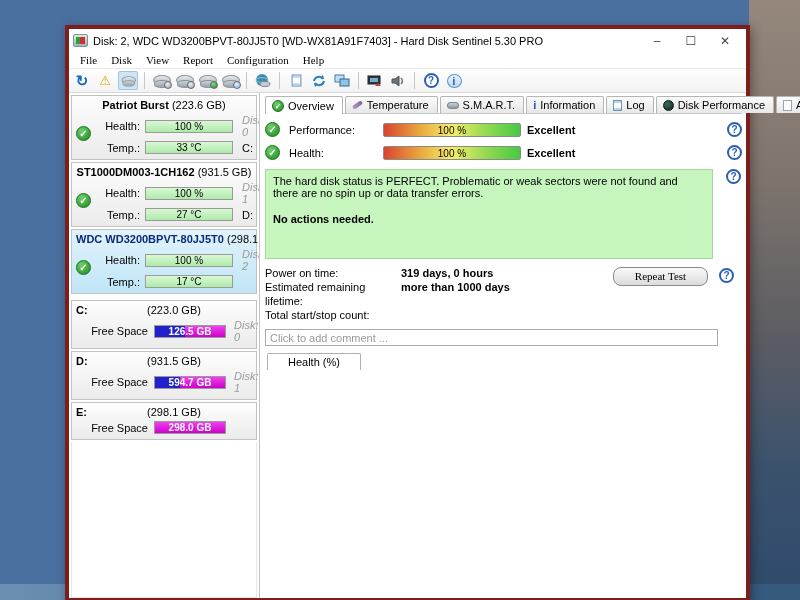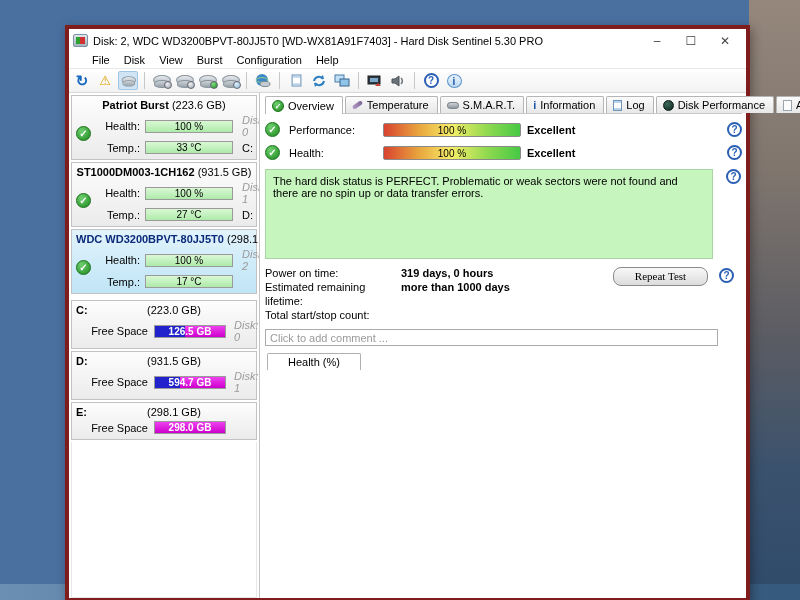--- a/index.html
+++ b/index.html
@@ -25,22 +25,22 @@
 
   .titlebar { height:23px; display:flex; align-items:center; padding:0 4px; background:#fff; flex:0 0 auto; }
   .app-icon { width:15px; height:13px; margin-right:5px; position:relative;
     background:linear-gradient(180deg,#dfe8ee,#9fb4c0); border:1px solid #7d929e; border-radius:2px; }
   .app-icon::before { content:""; position:absolute; left:2px; top:2px; width:5px; height:7px; background:#2da02d; }
   .app-icon::after  { content:""; position:absolute; right:2px; top:2px; width:5px; height:7px; background:#d03030; }
   .title-text { flex:1; font-size:11px; white-space:nowrap; overflow:hidden; }
   .win-controls { display:flex; }
   .win-btn { width:34px; text-align:center; font-size:12px; color:#444; cursor:default; padding:2px 0; }
 
-  .menubar { height:17px; display:flex; align-items:center; padding:0 16px; background:#fff;
-    border-bottom:1px solid #e8e8e8; flex:0 0 auto; }
+  .menubar { height:17px; display:flex; align-items:center; padding:0 4px; background:#fff;
+    border-bottom:1px solid #e8e8e8; flex:0 0 auto;font-family:Liberation Serif, serif; }
   .menu-item { padding:1px 7px; }
 
   .toolbar { height:24px; display:flex; align-items:center; padding:0 3px; gap:3px;
     background:linear-gradient(#ffffff,#f2f2f2); border-bottom:1px solid #d8d8d8; flex:0 0 auto; }
   .tb-sep { width:1px; height:17px; background:#c8c8c8; margin:0 3px; }
   .tb-icon { width:20px; height:19px; display:flex; align-items:center; justify-content:center; border-radius:2px; }
   .tb-icon svg { display:block; }
   .tb-icon.pressed { background:#cfe4f5; border:1px solid #9ec6e5; }
 
   
@@ -196,21 +196,21 @@
         <span class="win-btn">–</span>
         <span class="win-btn">☐</span>
         <span class="win-btn">✕</span>
       </div>
     </div>
 
     <div class="menubar">
       <span class="menu-item">File</span>
       <span class="menu-item">Disk</span>
       <span class="menu-item">View</span>
-      <span class="menu-item">Burst</span>
+      <span class="menu-item">Report</span>
       <span class="menu-item">Configuration</span>
       <span class="menu-item">Help</span>
     </div>
 
     <div class="toolbar">
       <span class="tb-icon">
           <span class="glyph-refresh">↻</span>
         </span>
       <span class="tb-icon">
           <span style="color:#e0a000;font-size:13px;">⚠</span>
@@ -448,20 +448,21 @@
           <span>Health:</span>
           <span class="gradebar">100 %</span>
           <span class="rating">Excellent</span>
           <span class="circ-help help-col">?</span>
         </div>
 
         
         <div class="statusbox-row">
           <div class="statusbox">
             <div>The hard disk status is PERFECT. Problematic or weak sectors were not found and there are no spin up or data transfer errors.</div>
+            <div class="action">No actions needed.</div>
           </div>
           <span class="circ-help" style="margin-right:1px;">?</span>
         </div>
 
         
         <div class="stats-row">
           <div class="stat-line">
             <span>Power on time:</span>
             <span class="stat-val">319 days, 0 hours</span>
           </div>

